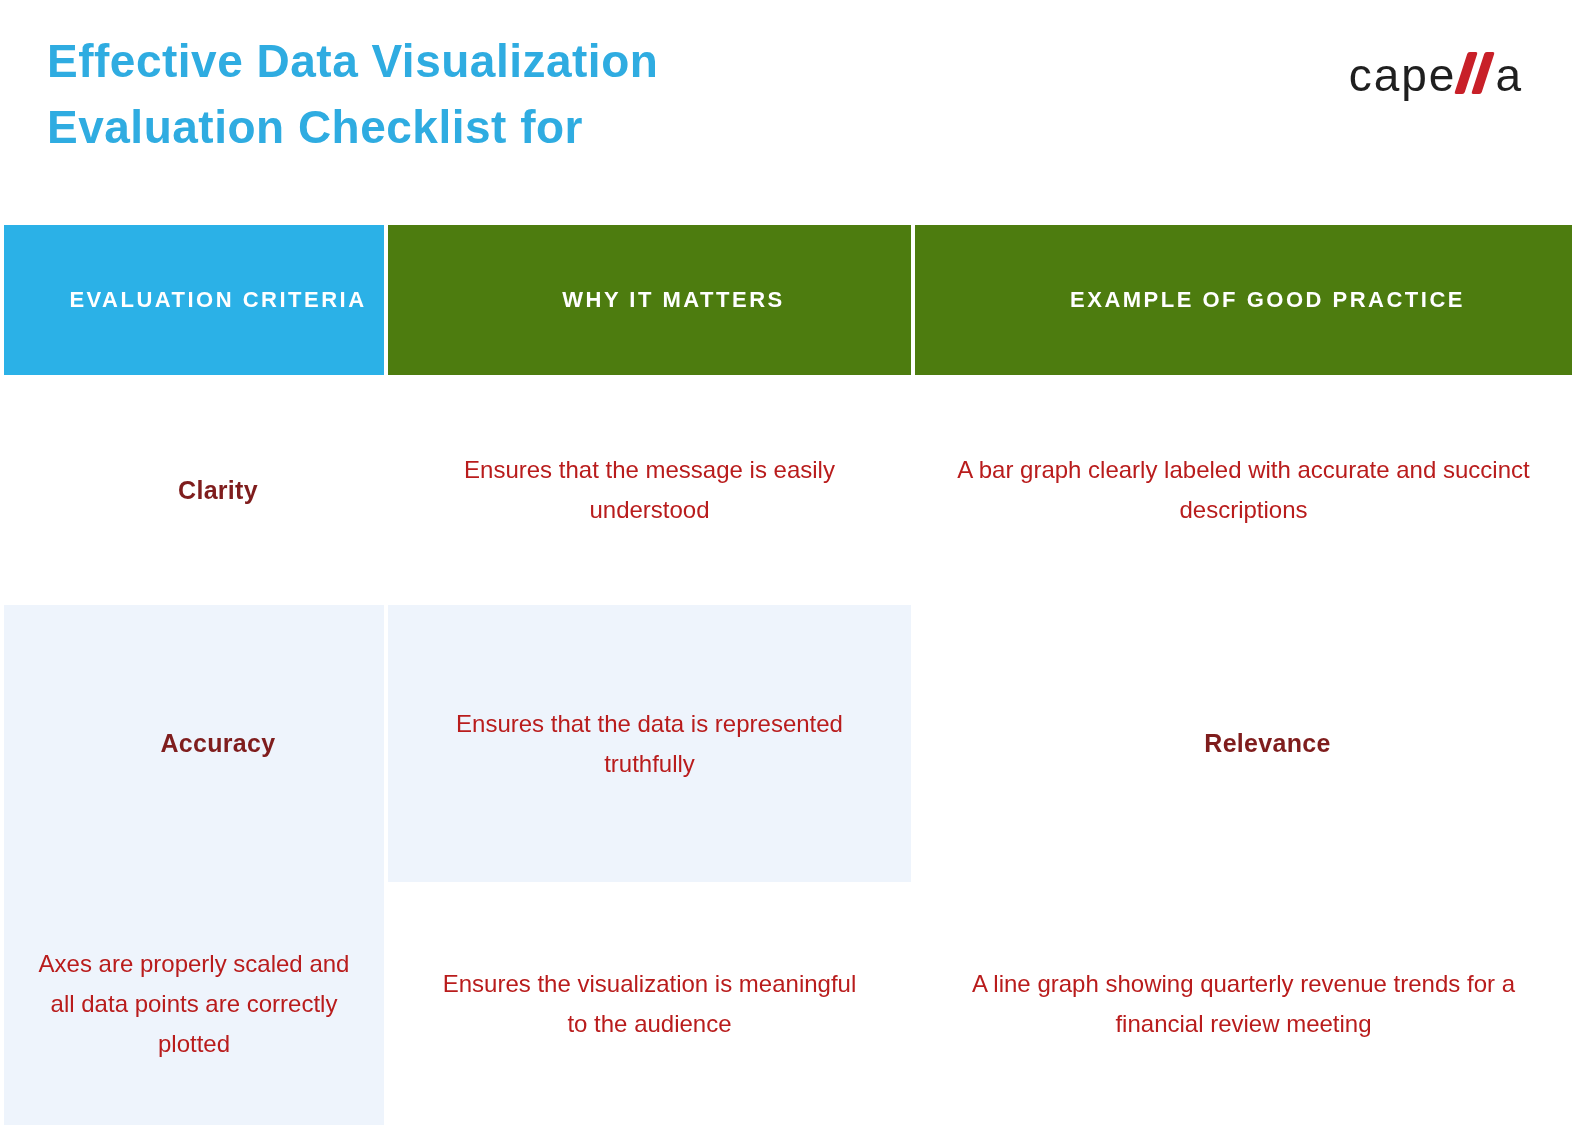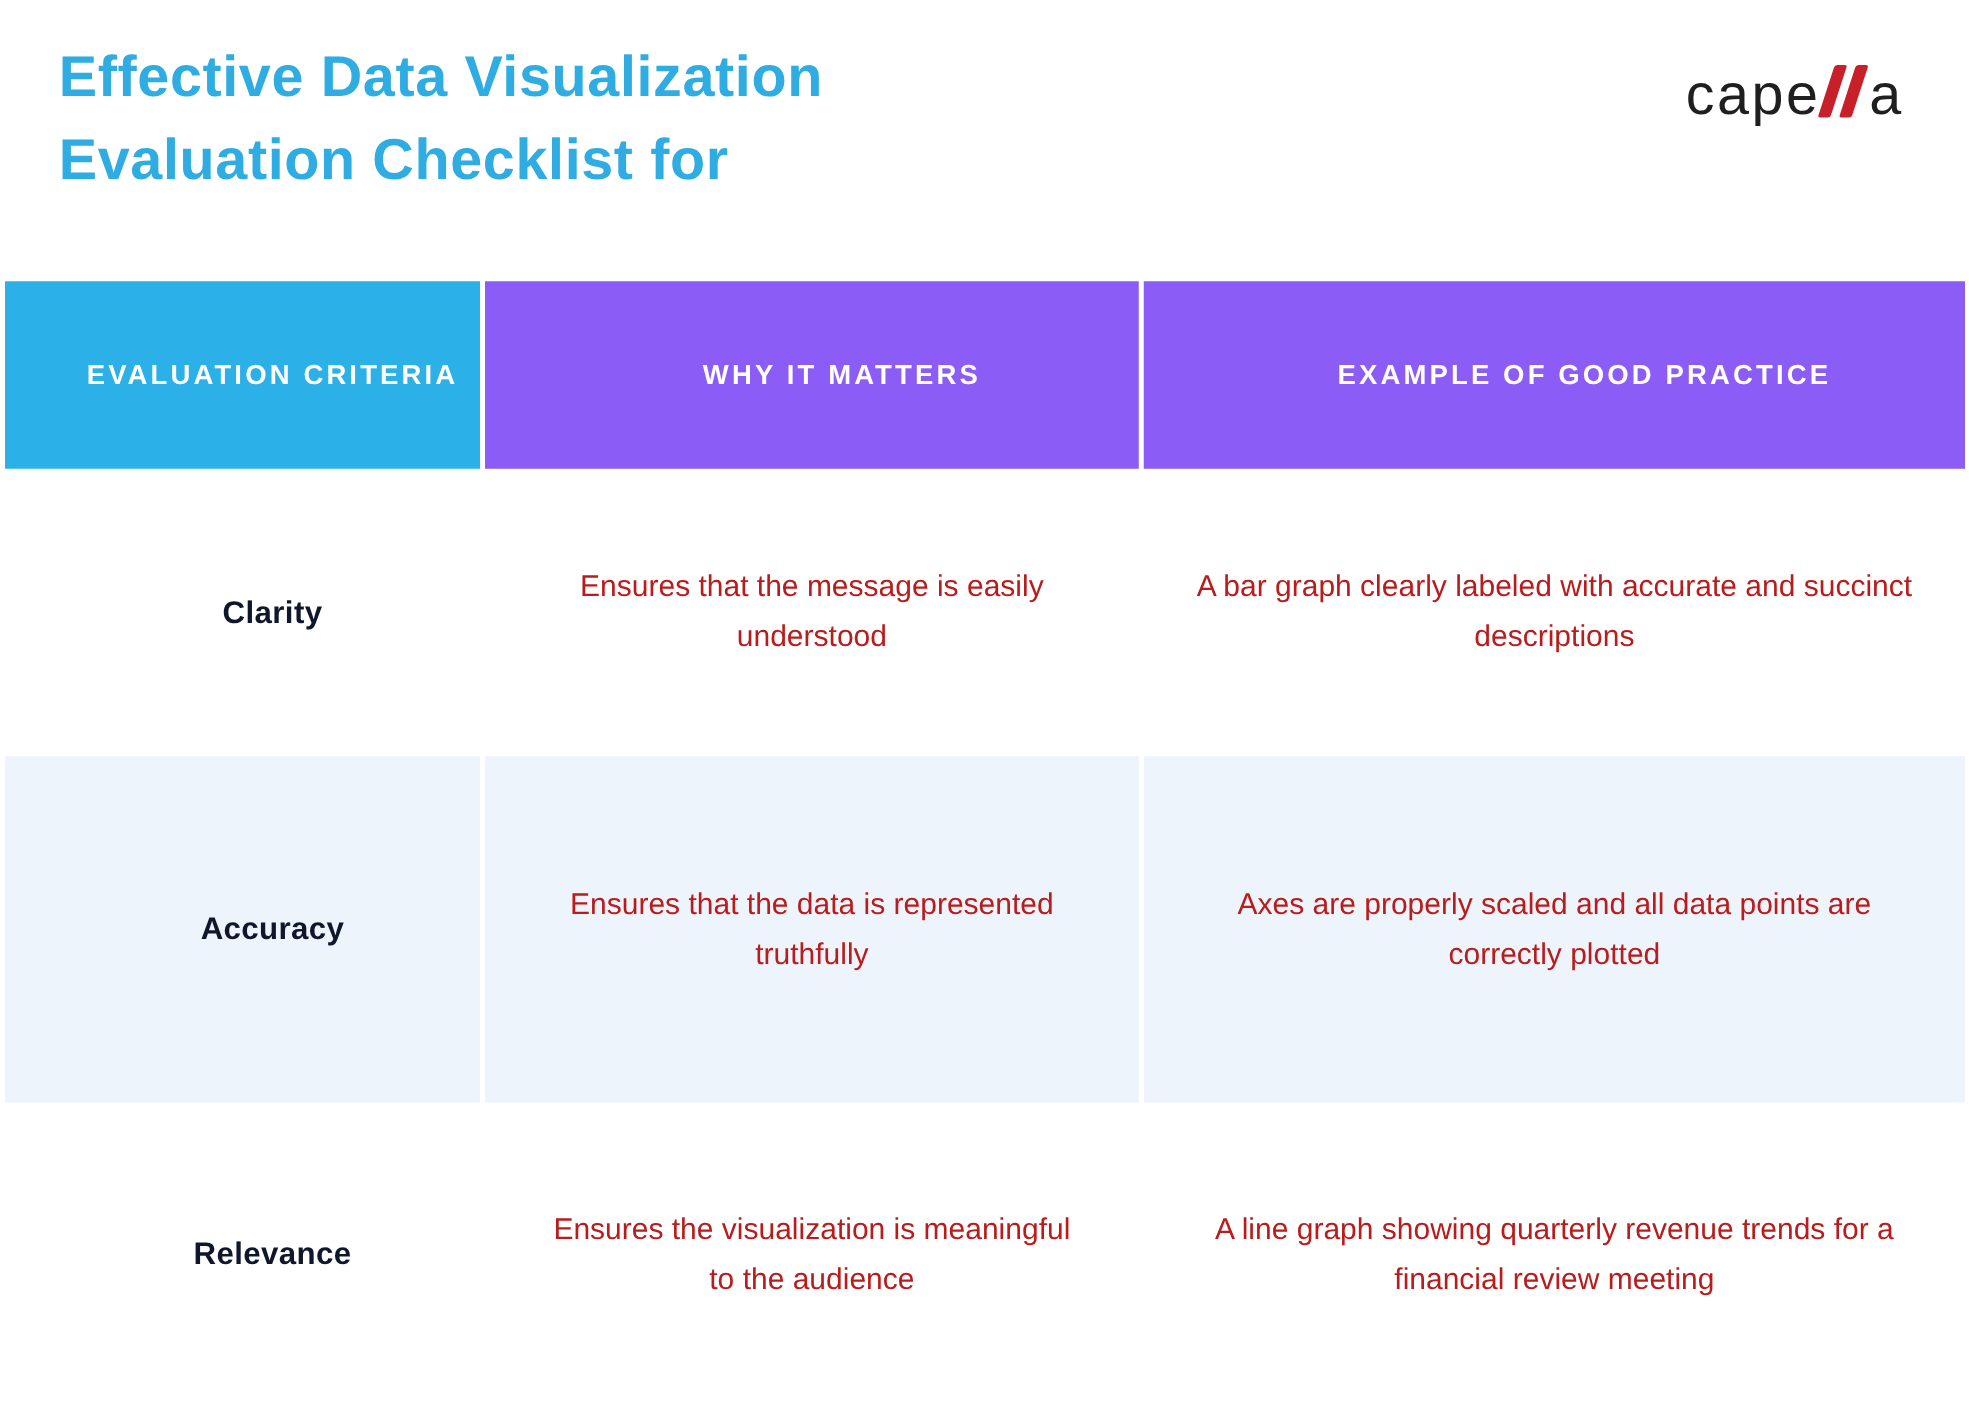--- a/index.html
+++ b/index.html
@@ -48,24 +48,24 @@
     display: flex; align-items: center; justify-content: center;
     text-align: center;
     padding-left: 48px;
   }
   .head {
     color: #ffffff; font-weight: 700;
     font-size: 22px; letter-spacing: 2.5px;
     text-transform: uppercase;
   }
   .head-blue  { background: #2BB1E7; }
-  .head-black { background: #8b5cf6; }
+  .head-black { background: #4d7c0f; }
   .tint { background: #EEF4FC; }
   .criteria {
-    font-weight: 700; font-size: 25px; color: #0f172a;
+    font-weight: 700; font-size: 25px; color: #7f1d1d;
     letter-spacing: 0.3px;
   }
   .desc {
     font-size: 24px; line-height: 40px; color: #b91c1c;
     padding: 0 45px;
   }
   .desc.wide { padding: 0 28px; }
 </style>
 </head>
 <body>
@@ -89,19 +89,19 @@
   <div class="cell head head-blue">EVALUATION CRITERIA</div>
   <div class="cell head head-black">WHY IT MATTERS</div>
   <div class="cell head head-black">EXAMPLE OF GOOD PRACTICE</div>
 
   <div class="cell criteria">Clarity</div>
   <div class="cell desc">Ensures that the message is easily understood</div>
   <div class="cell desc wide">A bar graph clearly labeled with accurate and succinct descriptions</div>
 
   <div class="cell criteria tint">Accuracy</div>
   <div class="cell desc tint">Ensures that the data is represented truthfully</div>
+  <div class="cell criteria">Relevance</div>
+
   <div class="cell desc wide tint">Axes are properly scaled and all data points are correctly plotted</div>
-
-  <div class="cell criteria">Relevance</div>
   <div class="cell desc">Ensures the visualization is meaningful to the audience</div>
   <div class="cell desc wide">A line graph showing quarterly revenue trends for a financial review meeting</div>
 
 </div>
 
 </body></html>

